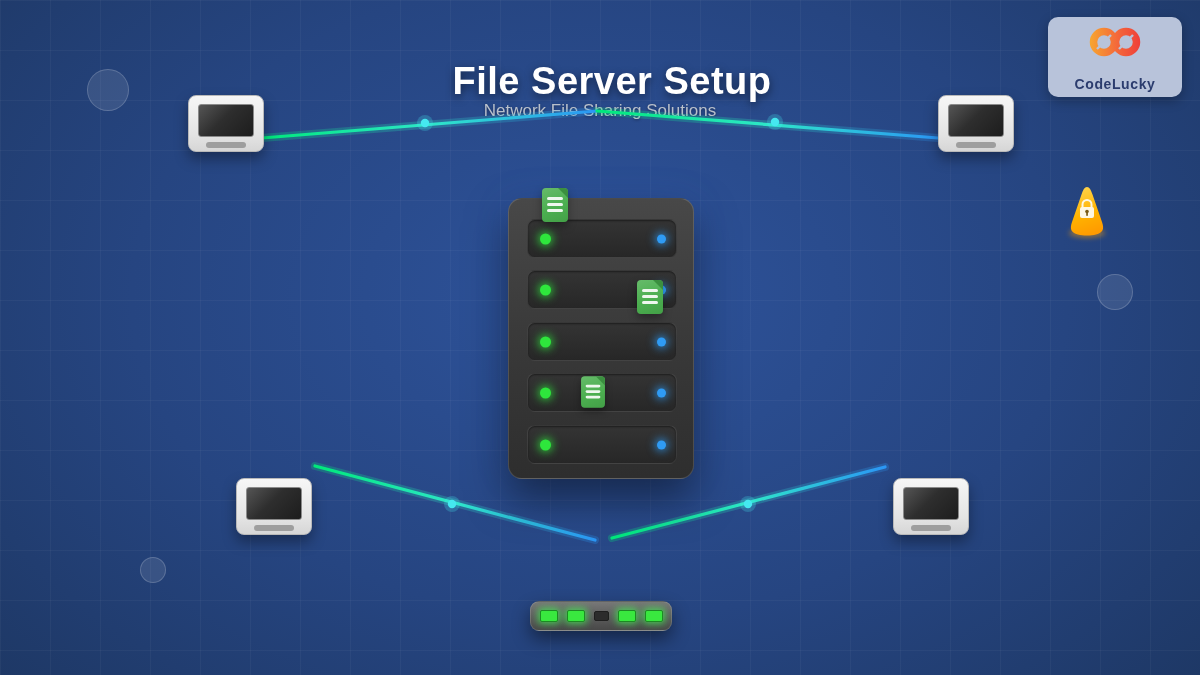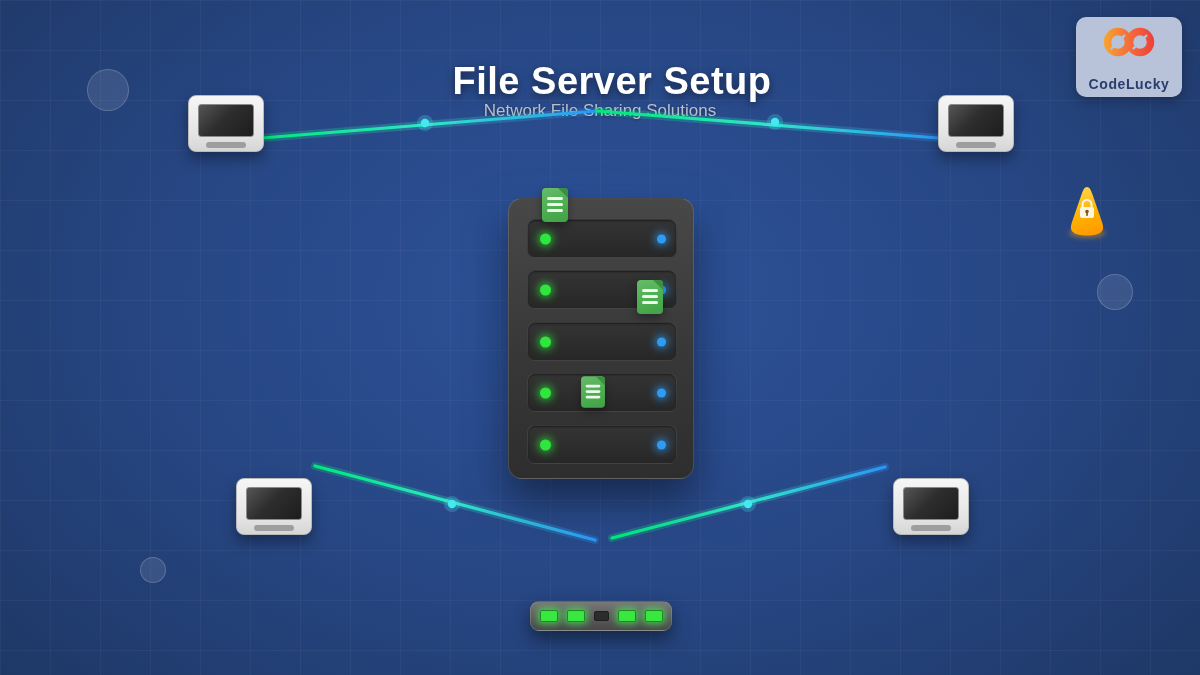--- a/index.html
+++ b/index.html
@@ -85,24 +85,24 @@
     border-radius:9px;background:linear-gradient(180deg,#787878 0%,#5c5c5c 55%,#484848 100%);
     border:1px solid rgba(255,255,255,0.15);
     box-shadow:0 8px 18px rgba(0,0,0,0.45);
     display:flex;align-items:center;justify-content:center;gap:9px;}
   .port{border-radius:2px;}
   .port.on{width:16px;height:10px;background:#39e83f;border:1px solid #1d8a24;
     box-shadow:0 0 7px 2px rgba(60,255,80,0.65);}
   .port.off{width:13px;height:8px;background:#2c2c2c;border:1px solid #1f1f1f;}
 
   
-  .badge{position:absolute;left:1048px;top:17px;width:106px;height:80px;z-index:6;
+  .badge{position:absolute;left:1048px;top:17px;width:134px;height:80px;z-index:6;
     border-radius:10px;background:#b8c3da;
     box-shadow:0 4px 12px rgba(0,0,0,0.28);
-    display:flex;flex-direction:column;align-items:center;justify-content:center;gap:14px;margin-left:28px;}
+    display:flex;flex-direction:column;align-items:center;justify-content:center;gap:14px;}
   .brand-name{font-size:14px;font-weight:bold;color:#2b3c6e;letter-spacing:0.6px;}
 </style>
 </head>
 <body>
 
 <div class="stage">
 
   <div class="deco c1"></div>
   <div class="deco c2"></div>
   <div class="deco c3"></div>

